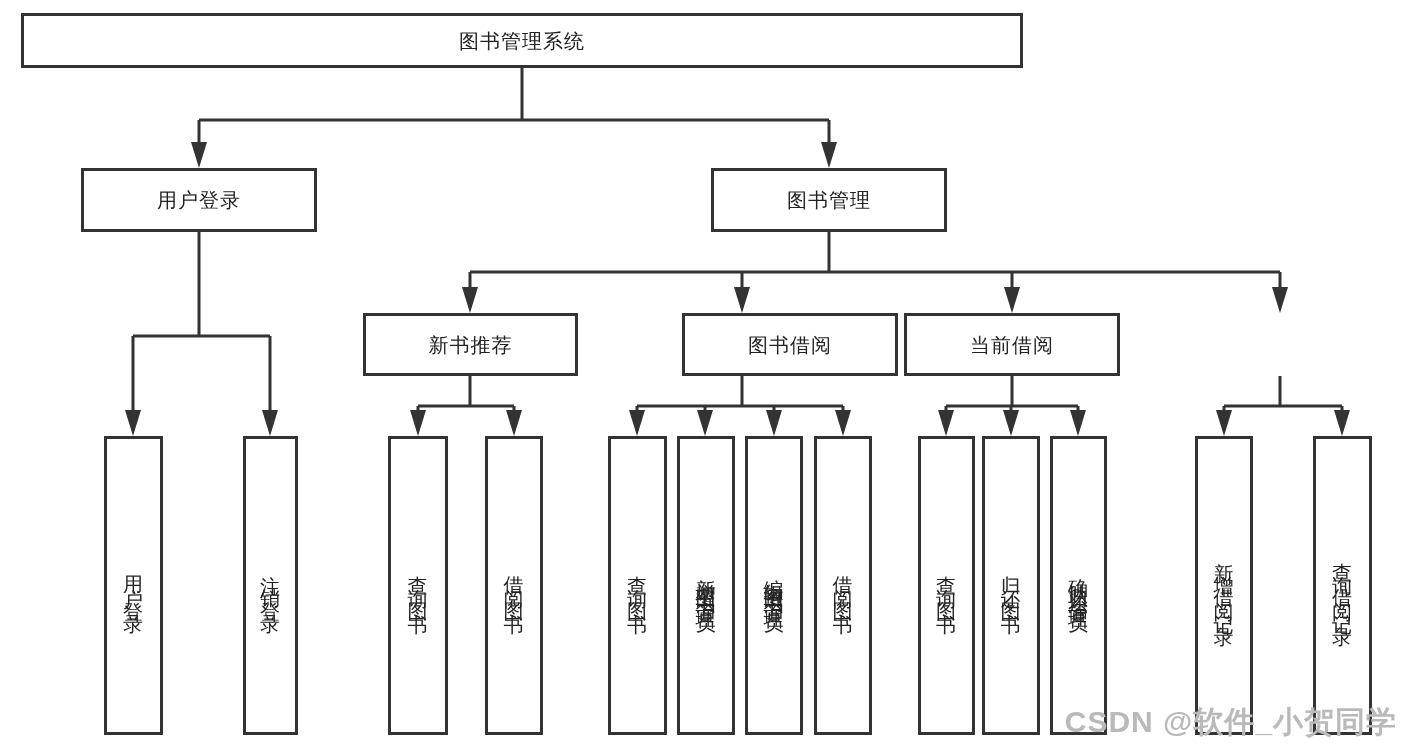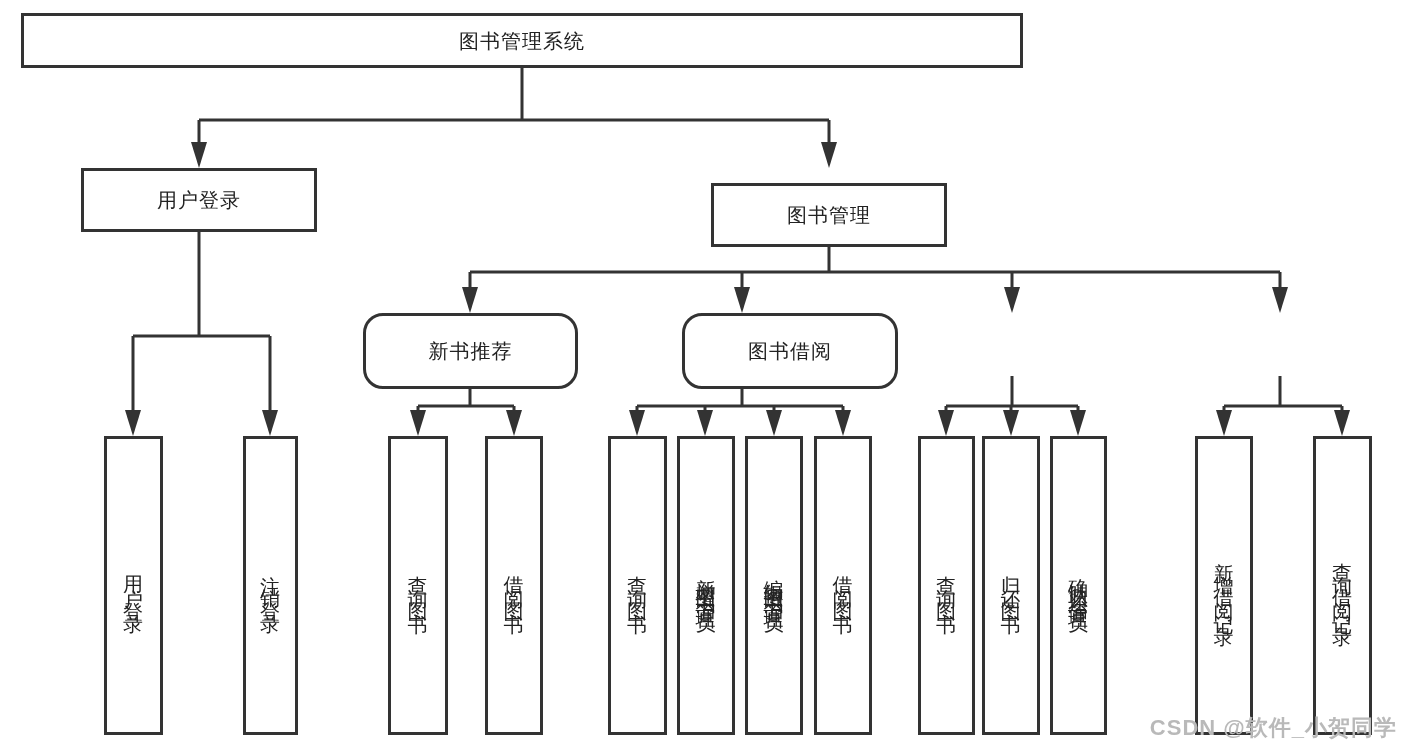--- a/index.html
+++ b/index.html
@@ -34,22 +34,22 @@
     align-items: center;
     justify-content: center;
     font-size: 20px;
     letter-spacing: 1px;
     text-align: right;
     line-height: 1;
   }
   
   .root-box   { left: 21px;  top: 13px;  width: 1002px; height: 55px; }
   .l2-a       { left: 81px;  top: 168px; width: 236px;  height: 64px; }
-  .l2-b       { left: 711px; top: 168px; width: 236px;  height: 64px; margin-top: 15px; }
-  .l3         { top: 313px;  height: 76px; width: 216px; border-radius: 20px; }
+  .l2-b       { left: 711px; top: 168px; width: 236px;  height: 64px; }
+  .l3         { top: 313px;  height: 63px; width: 216px; }
   .l3-1 { left: 363px; width: 215px; }
   .l3-2 { left: 634px; margin-left: 48px; }
   .l3-3 { left: 904px; }
   .l3-4 { left: 1172px; }
   .leaf { top: 436px; height: 299px; }
   .leaf .vt {
     writing-mode: vertical-rl;
     letter-spacing: 13px;
     font-size: 20px;
     white-space: nowrap;
@@ -65,21 +65,21 @@
   .lf-8  { left: 814px;  width: 58px; }
   .lf-9  { left: 918px;  width: 57px; }
   .lf-10 { left: 982px;  width: 58px; }
   .lf-11 { left: 1050px; width: 57px; }
   .lf-12 { left: 1195px; width: 58px; }
   .lf-13 { left: 1313px; width: 59px; }
   .watermark {
     position: absolute;
     right: 8px;
     bottom: 4px;
-    font-size: 22px;
+    font-size: 30px;
     font-weight: 600;
     letter-spacing: 1px;
     color: var(--watermark);
     z-index: 5;
     pointer-events: none;
   }
 </style>
 </head>
 <body>
 
@@ -138,20 +138,23 @@
   <div class="box l2-b">
     <span>图书管理</span>
   </div>
 
   <div class="box l3 l3-1">
     <span>新书推荐</span>
   </div>
   <div class="box l3 l3-2">
     <span>图书借阅</span>
   </div>
+  <div class="box l3 l3-3">
+    <span>当前借阅</span>
+  </div>
 
   <div class="box leaf lf-1">
     <span class="vt">用户登录</span>
   </div>
   <div class="box leaf lf-2">
     <span class="vt">注销登录</span>
   </div>
 
   <div class="box leaf lf-3">
     <span class="vt">查询图书</span>

